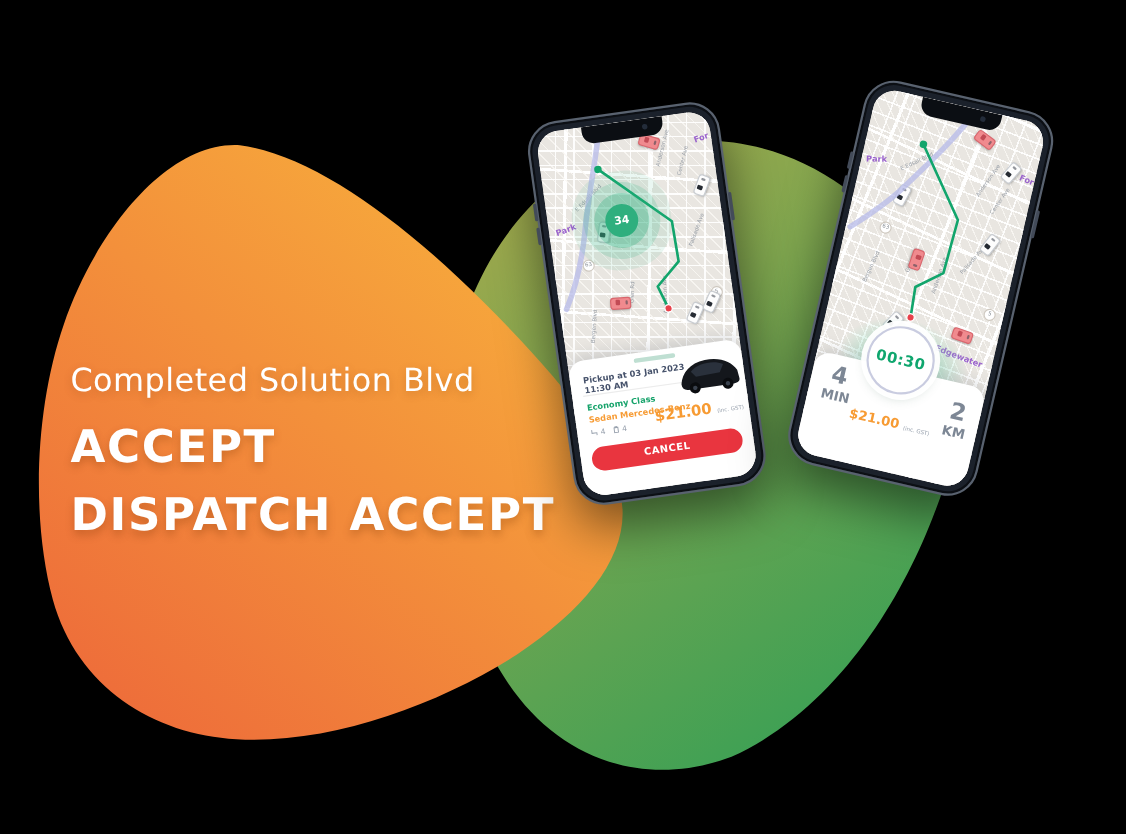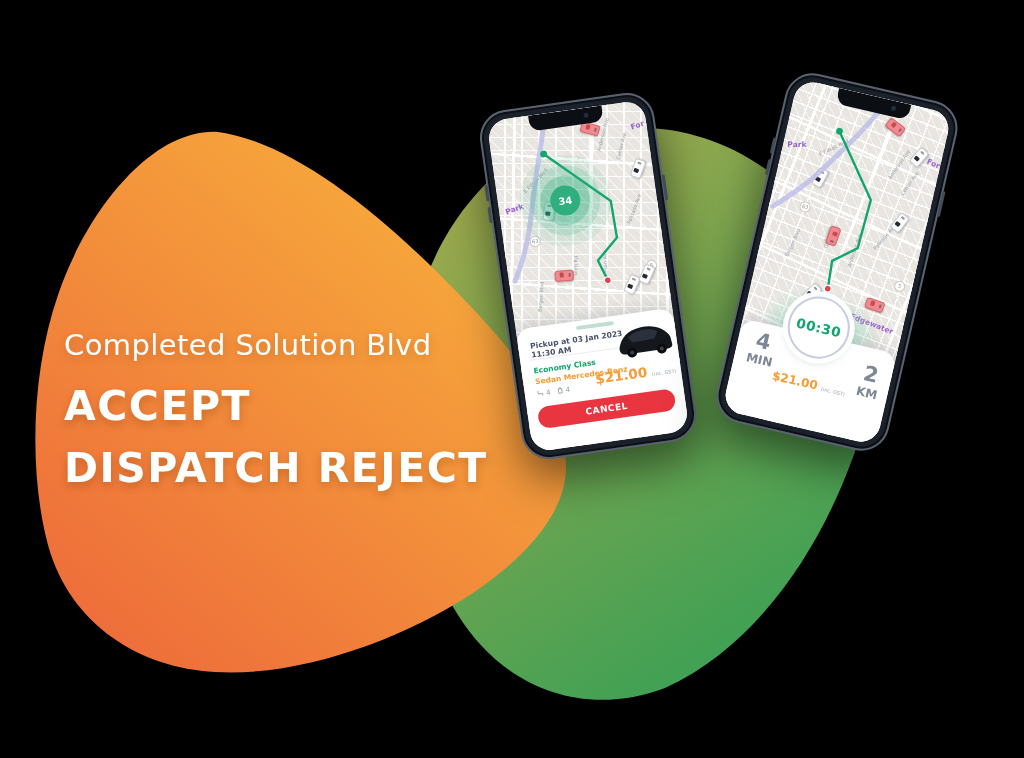--- a/index.html
+++ b/index.html
@@ -104,21 +104,21 @@
       C 820 545 760 645 665 688 C 585 718 505 690 458 615 C 415 548 400 445 408 355
       C 418 260 470 175 550 140 C 580 128 605 128 630 128 Z"></path>
     <path fill="url(#gOrange)" d="M 218 132 C 280 140 360 195 440 275 C 510 345 565 410 566 465
       C 567 510 530 555 470 595 C 400 640 300 677 215 672 C 140 668 70 625 48 545
       C 28 470 32 370 58 295 C 85 215 150 128 218 132 Z"></path>
   </svg>
 
   <div class="headline">
     <div class="sub">Completed Solution Blvd</div>
     <div class="big">ACCEPT</div>
-    <div class="big" style="margin-top:0">DISPATCH REJECT</div>
+    <div class="big" style="margin-top:0">DISPATCH ACCEPT</div>
   </div>
 
   <div class="phone" style="left:500px;top:100px;transform:rotate(-8deg);">
     <div class="btn-side" style="left:-4px;top:70px;width:3px;height:16px;"></div>
     <div class="btn-side" style="left:-4px;top:92px;width:3px;height:16px;"></div>
     <div class="btn-side" style="right:-4px;top:84px;width:3px;height:26px;"></div>
     <div class="screen" style="height:334px;">
       <div class="map">
         <div class="grid"></div>
         <svg class="route-svg" width="158" height="334">

